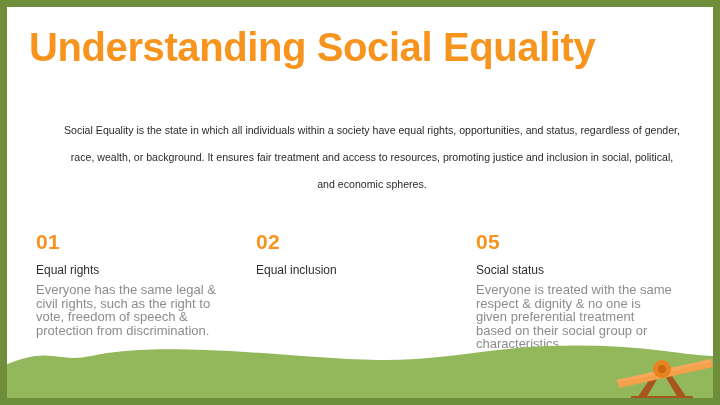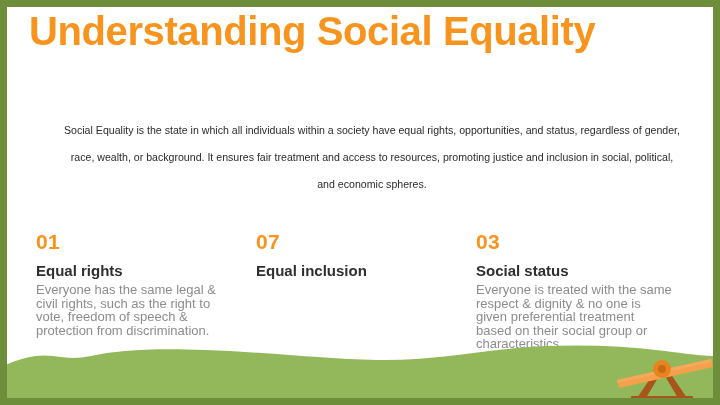--- a/index.html
+++ b/index.html
@@ -29,21 +29,21 @@
     right: 0;
     bottom: 0;
     background: #ffffff;
     overflow: hidden;
   }
 
   
   .title {
     position: absolute;
     left: 22px;
-    top: 0;
+    top: 16px;
     font-size: 40px;
     line-height: 48px;
     font-weight: bold;
     letter-spacing: -0.4px;
     color: #f7941e;
     white-space: nowrap;
   }
 
   
   .intro {
@@ -73,23 +73,23 @@
   }
   .col-num {
     font-size: 21px;
     line-height: 25px;
     font-weight: bold;
     color: #f7941e;
     margin-bottom: 9px;
     letter-spacing: 0.2px;
   }
   .col-title {
-    font-size: 15px;
+    font-size: 12px;
     line-height: 15px;
-    font-weight: bold;
+    font-weight: normal;
     color: #2f2f2f;
     margin-bottom: 5px;
   }
   .col-body {
     font-size: 13px;
     line-height: 13.6px;
     color: #8c8c8c;
   }
 
   
@@ -123,26 +123,26 @@
 
     <div class="columns">
 
       <div class="col">
         <div class="col-num">01</div>
         <div class="col-title">Equal rights</div>
         <div class="col-body">Everyone has the same legal &amp; civil rights, such as the right to vote, freedom of speech &amp; protection from discrimination.</div>
       </div>
 
       <div class="col">
-        <div class="col-num">07</div>
+        <div class="col-num">02</div>
         <div class="col-title">Equal inclusion</div>
       </div>
 
       <div class="col">
-        <div class="col-num">03</div>
+        <div class="col-num">05</div>
         <div class="col-title">Social status</div>
         <div class="col-body">Everyone is treated with the same respect &amp; dignity &amp; no one is given preferential treatment based on their social group or characteristics.</div>
       </div>
 
     </div>
 
     <svg class="hill" viewBox="0 0 712 60" preserveAspectRatio="none">
       <path d="M0 26
                C 18 18, 34 15, 48 17
                C 62 19, 72 20, 86 17

